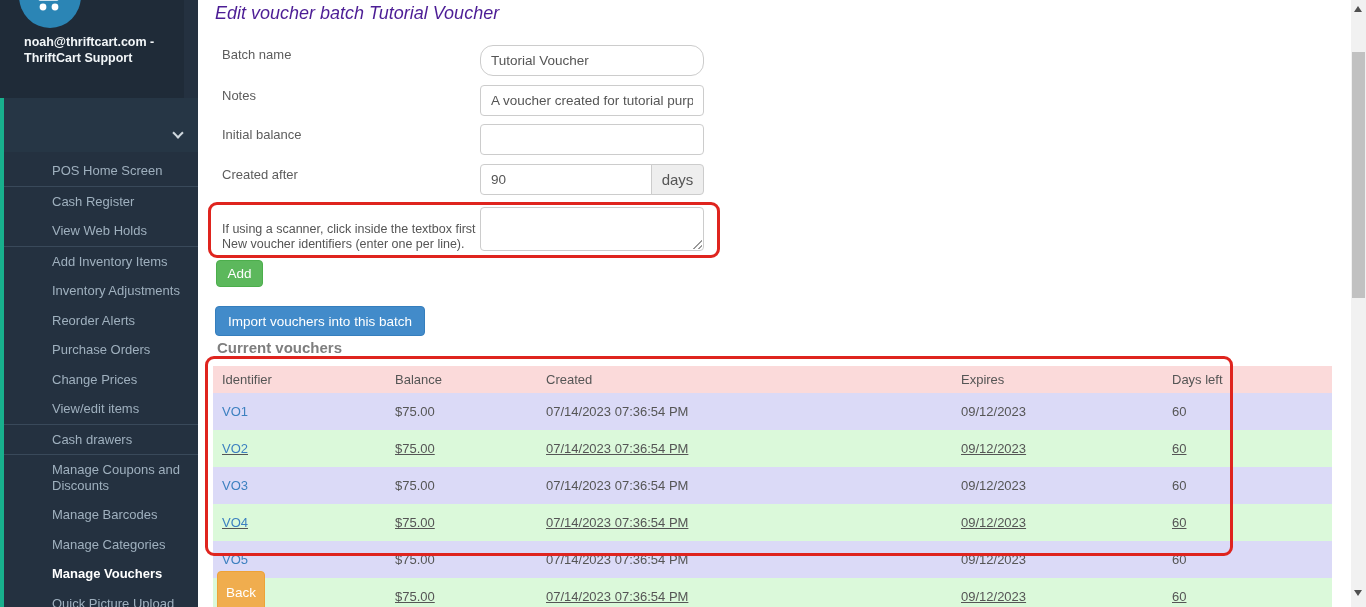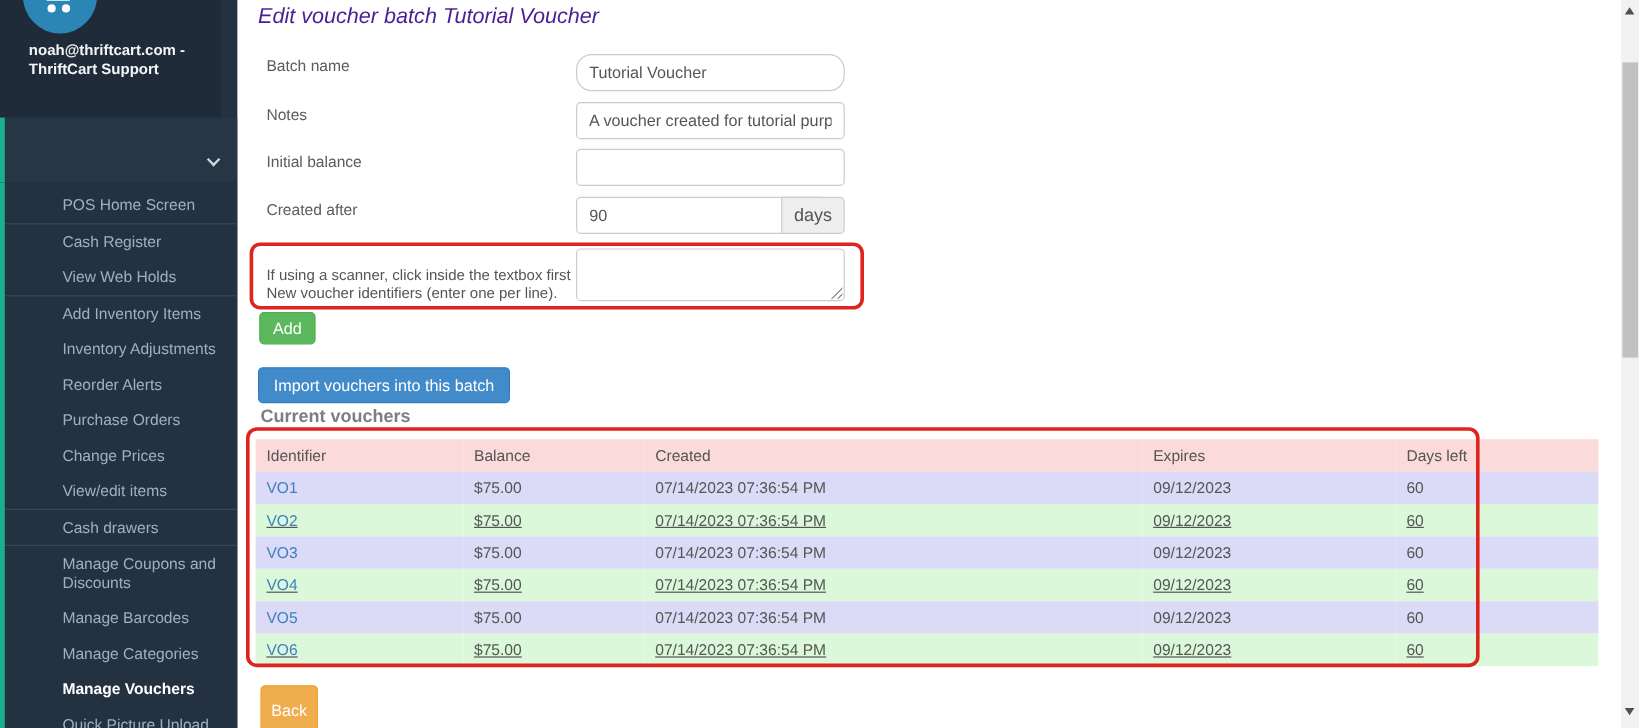--- a/index.html
+++ b/index.html
@@ -51,21 +51,21 @@
     background:linear-gradient(315deg,transparent 2px,#999 2px,#999 3.5px,transparent 3.5px,transparent 5.5px,#999 5.5px,#999 7px,transparent 7px);}
   .btn{position:absolute;border-radius:4px;font-size:13.5px;color:#fff;display:flex;align-items:center;
     justify-content:center;cursor:pointer;font-family:"Liberation Sans",sans-serif;}
   .btn-add{left:18px;top:260px;width:47px;height:27px;background:var(--c-btn-green);border:1px solid var(--c-btn-green-border);}
   .btn-import{left:17px;top:306px;width:210px;height:30px;background:var(--c-btn-blue);border:1px solid var(--c-btn-blue-border);}
   .btn-back{left:19px;top:571px;width:48px;height:43px;background:var(--c-btn-orange);border:1px solid var(--c-btn-orange-border);}
   .table-heading{position:absolute;left:19px;top:339px;font-size:15px;font-weight:700;color:#7e7e7e;}
   .voucher-table{position:absolute;left:15px;top:366px;width:1119px;border-collapse:collapse;table-layout:fixed;}
   .voucher-table th{background:var(--c-th-pink);height:27px;font-size:13px;font-weight:400;color:#555;
     text-align:left;padding-left:9px;}
-  .voucher-table td{height:27px;font-size:13px;color:#555;padding-left:9px;}
+  .voucher-table td{height:37px;font-size:13px;color:#555;padding-left:9px;}
   .voucher-table tr.row-purple td{background:var(--c-row-purple);}
   .voucher-table tr.row-green td{background:var(--c-row-green);text-decoration:underline;}
   .voucher-table a{color:var(--c-link);text-decoration:none;cursor:pointer;}
 
   
   .highlight-box{position:absolute;border:3px solid var(--c-highlight-red);border-radius:9px;
     pointer-events:none;z-index:50;background:transparent;}
   .hl-identifiers{left:208px;top:202px;width:512px;height:56px;}
   .hl-table{left:205px;top:356px;width:1028px;height:200px;}
 

